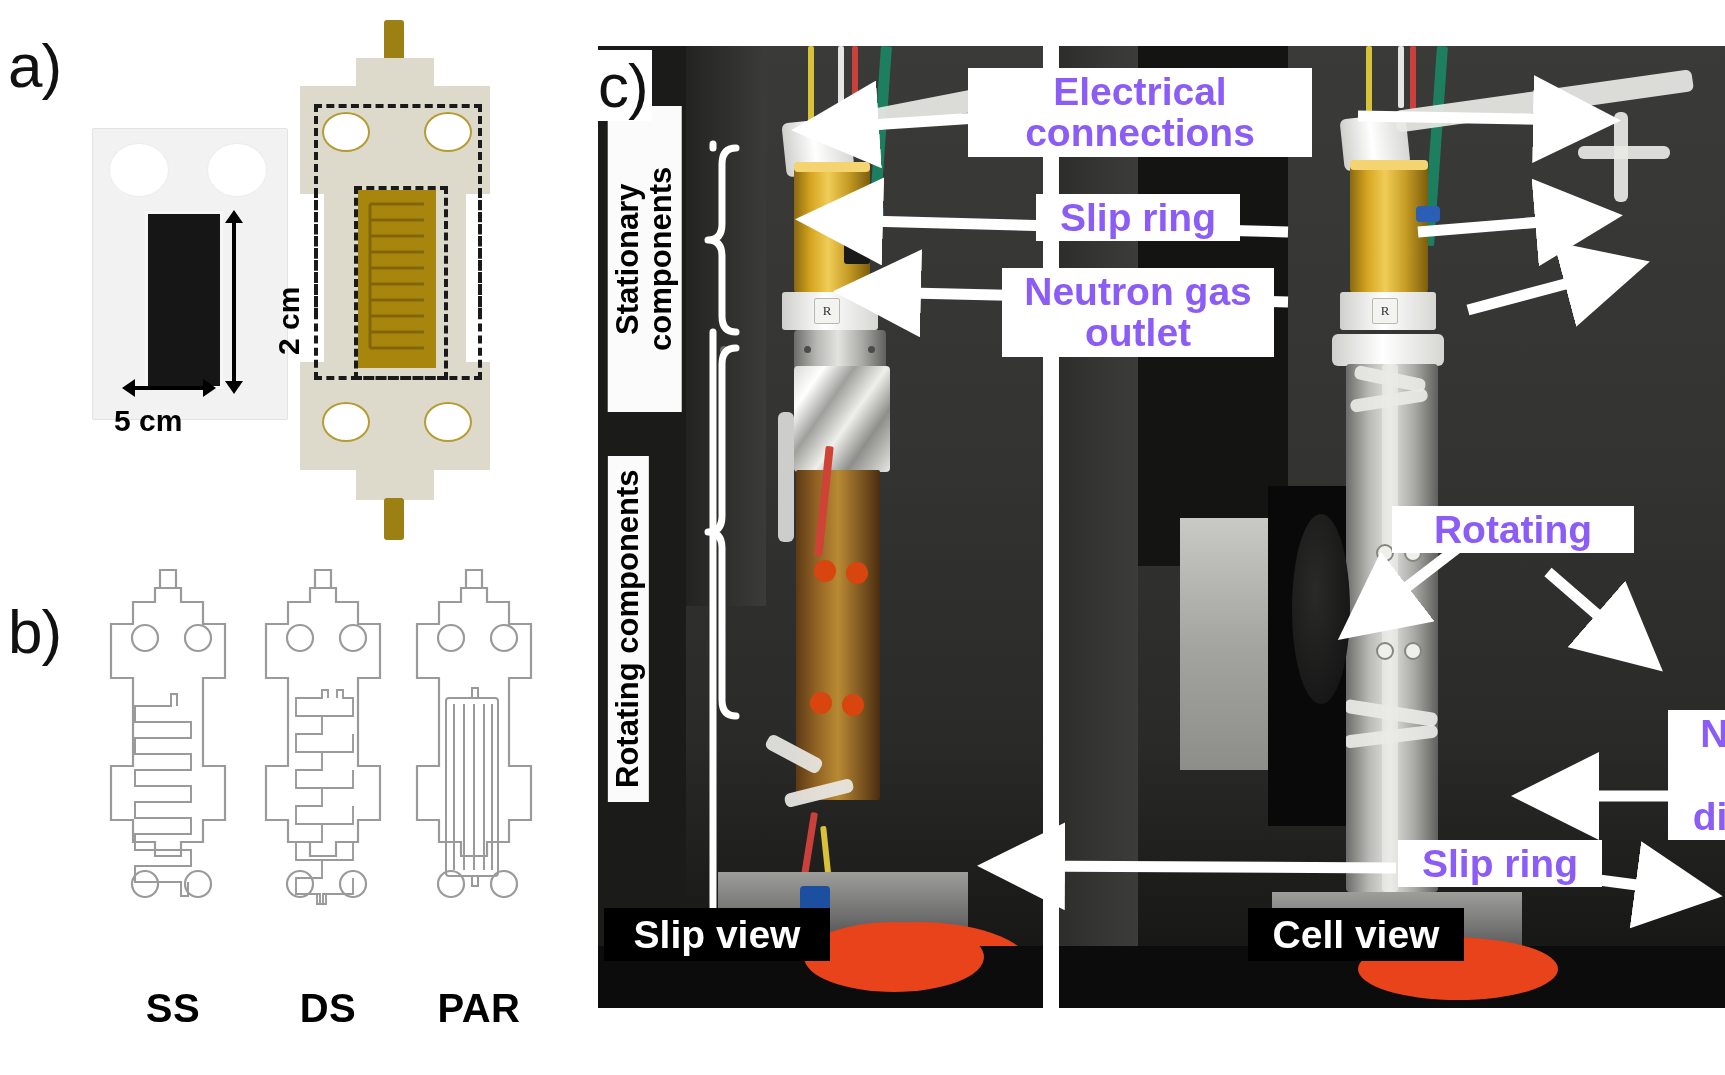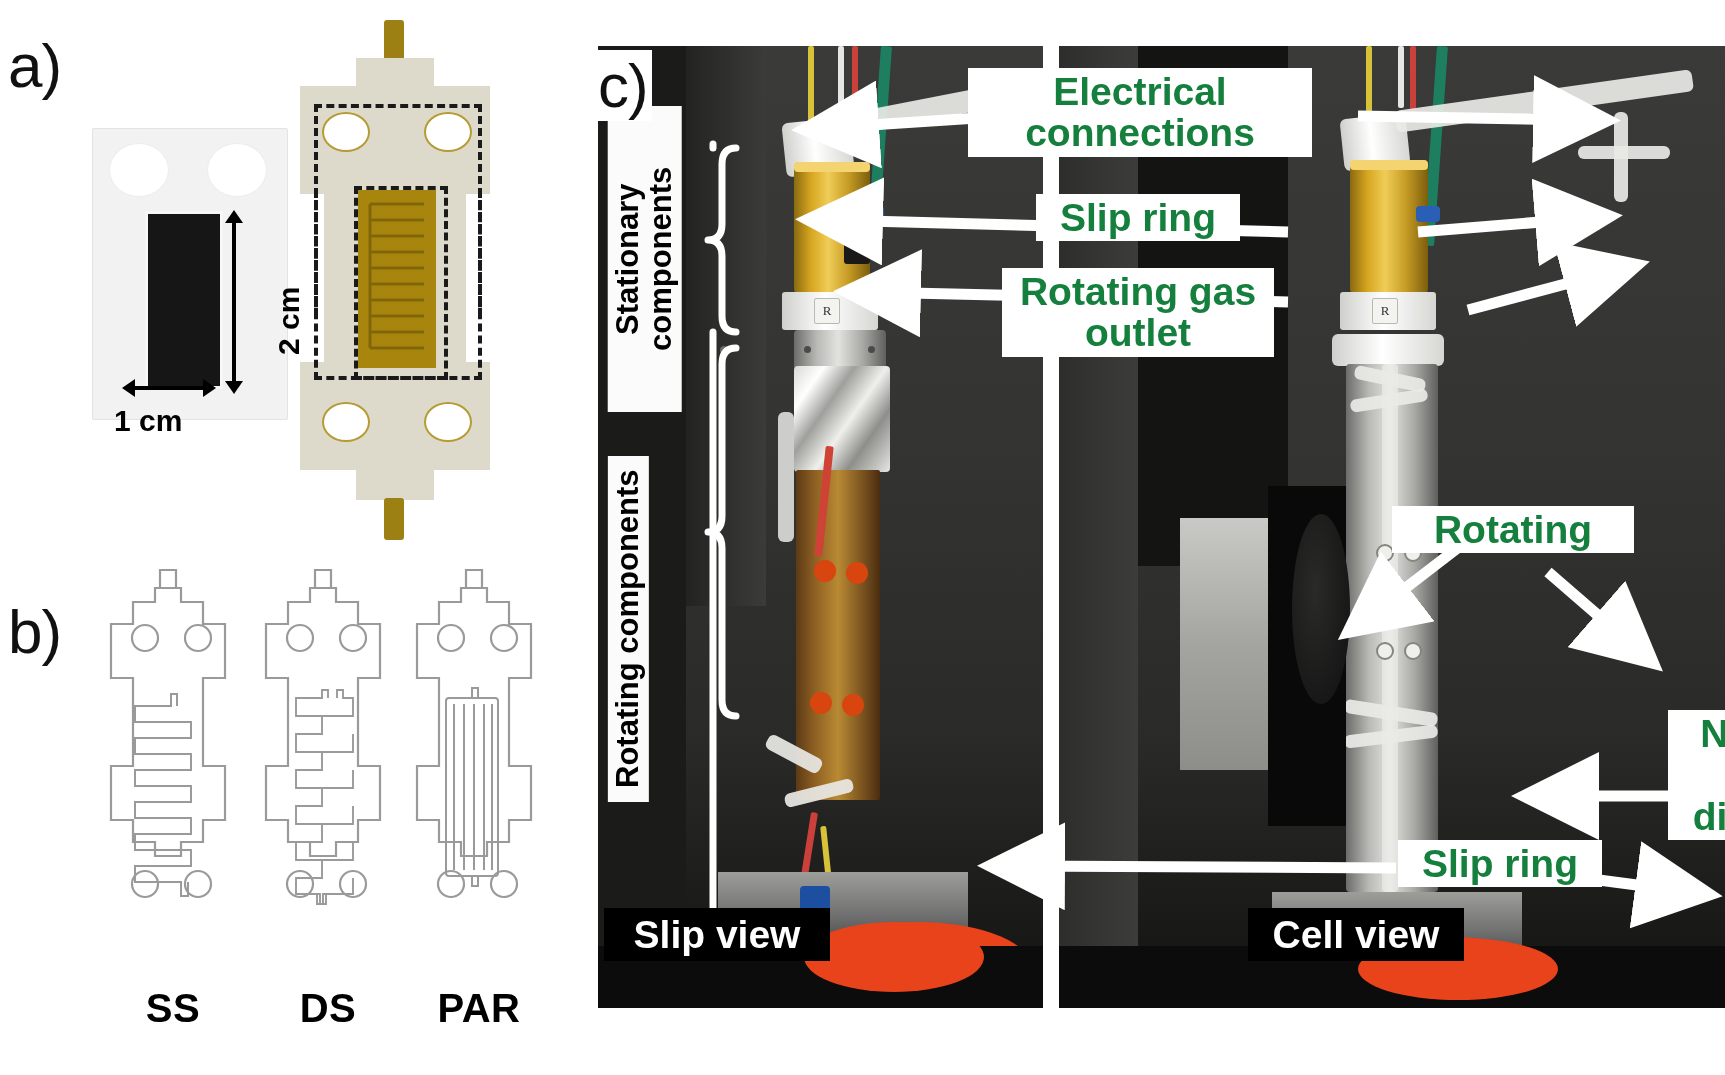--- a/index.html
+++ b/index.html
@@ -89,21 +89,21 @@
   .wire{position:absolute;border-radius:2px;}
   .tube{position:absolute;border-radius:6px;background:#e9e9e6;opacity:.92;}
   .orangedisc{position:absolute;background:#e8431b;}
   .baseplate{position:absolute;
     background:linear-gradient(180deg,#9d9d9a,#707070 60%,#4c4c4b);}
   .detector-blk{position:absolute;
     background:linear-gradient(180deg,#c9c9c6,#a4a4a1 50%,#8d8d8a);}
   .dark-blk{position:absolute;background:#0c0c0c;}
 
   
-  .callout{position:absolute;background:#ffffff;color:#15803d;font-weight:700;
+  .callout{position:absolute;background:#ffffff;color:#8b5cf6;font-weight:700;
            font-family:"Liberation Sans",sans-serif;line-height:1.06;
            text-align:center;padding:3px 7px;z-index:25;}
   .callout.blk{background:#000;color:#fff;}
 
   
   .rotlabel{position:absolute;background:#fbfbfb;color:#000;font-weight:700;
             font-family:"Liberation Sans",sans-serif;z-index:25;
             writing-mode:vertical-rl;transform:rotate(180deg);
             text-align:center;padding:8px 4px;line-height:1.06;}
 
@@ -128,21 +128,21 @@
     </div>
 
     <div class="dimarrow vdim" style="left:232px;top:222px;height:160px;"></div>
     <div class="arrowhead ah-up" style="left:225px;top:210px;"></div>
     <div class="arrowhead ah-down" style="left:225px;top:381px;"></div>
     <div class="dimlabel vert" style="left:272px;top:355px;">2 cm</div>
 
     <div class="dimarrow hdim" style="left:135px;top:386px;width:68px;"></div>
     <div class="arrowhead ah-left" style="left:122px;top:379px;"></div>
     <div class="arrowhead ah-right" style="left:203px;top:379px;"></div>
-    <div class="dimlabel" style="left:114px;top:404px;">1 cm</div>
+    <div class="dimlabel" style="left:114px;top:404px;">5 cm</div>
 
     <div class="plate-a">
 
       <div class="plate-tube" style="left:88px;top:0px;width:20px;height:40px;border-radius:3px;"></div>
 
       <div class="plate-body" style="left:60px;top:38px;width:78px;height:32px;"></div>
       <div class="plate-body" style="left:4px;top:66px;width:190px;height:108px;"></div>
 
       <div class="plate-body" style="left:28px;top:172px;width:142px;height:172px;"></div>
 
@@ -390,21 +390,21 @@
     </svg>
 
     <div class="rotlabel" style="left:20px;top:86px;height:290px;font-size:31px;">Stationary components</div>
 
     <div class="rotlabel" style="left:20px;top:436px;height:330px;font-size:31px;">Rotating components</div>
 
     <div class="callout" style="left:380px;top:48px;width:330px;font-size:39px;">Electrical connections</div>
 
     <div class="callout" style="left:448px;top:174px;width:190px;font-size:39px;">Slip ring</div>
 
-    <div class="callout" style="left:414px;top:248px;width:258px;font-size:39px;">Rotating gas outlet</div>
+    <div class="callout" style="left:414px;top:248px;width:258px;font-size:39px;">Neutron gas outlet</div>
 
 
     <div class="callout" style="left:804px;top:486px;width:228px;font-size:39px;">Rotating</div>
 
     <div class="callout" style="left:1080px;top:690px;width:200px;font-size:39px;">Neutron beam direction</div>
 
     <div class="callout" style="left:810px;top:820px;width:190px;font-size:39px;">Slip ring</div>
 
     <div class="callout blk" style="left:16px;top:888px;width:210px;font-size:39px;padding:6px 8px;">Slip view</div>
 

